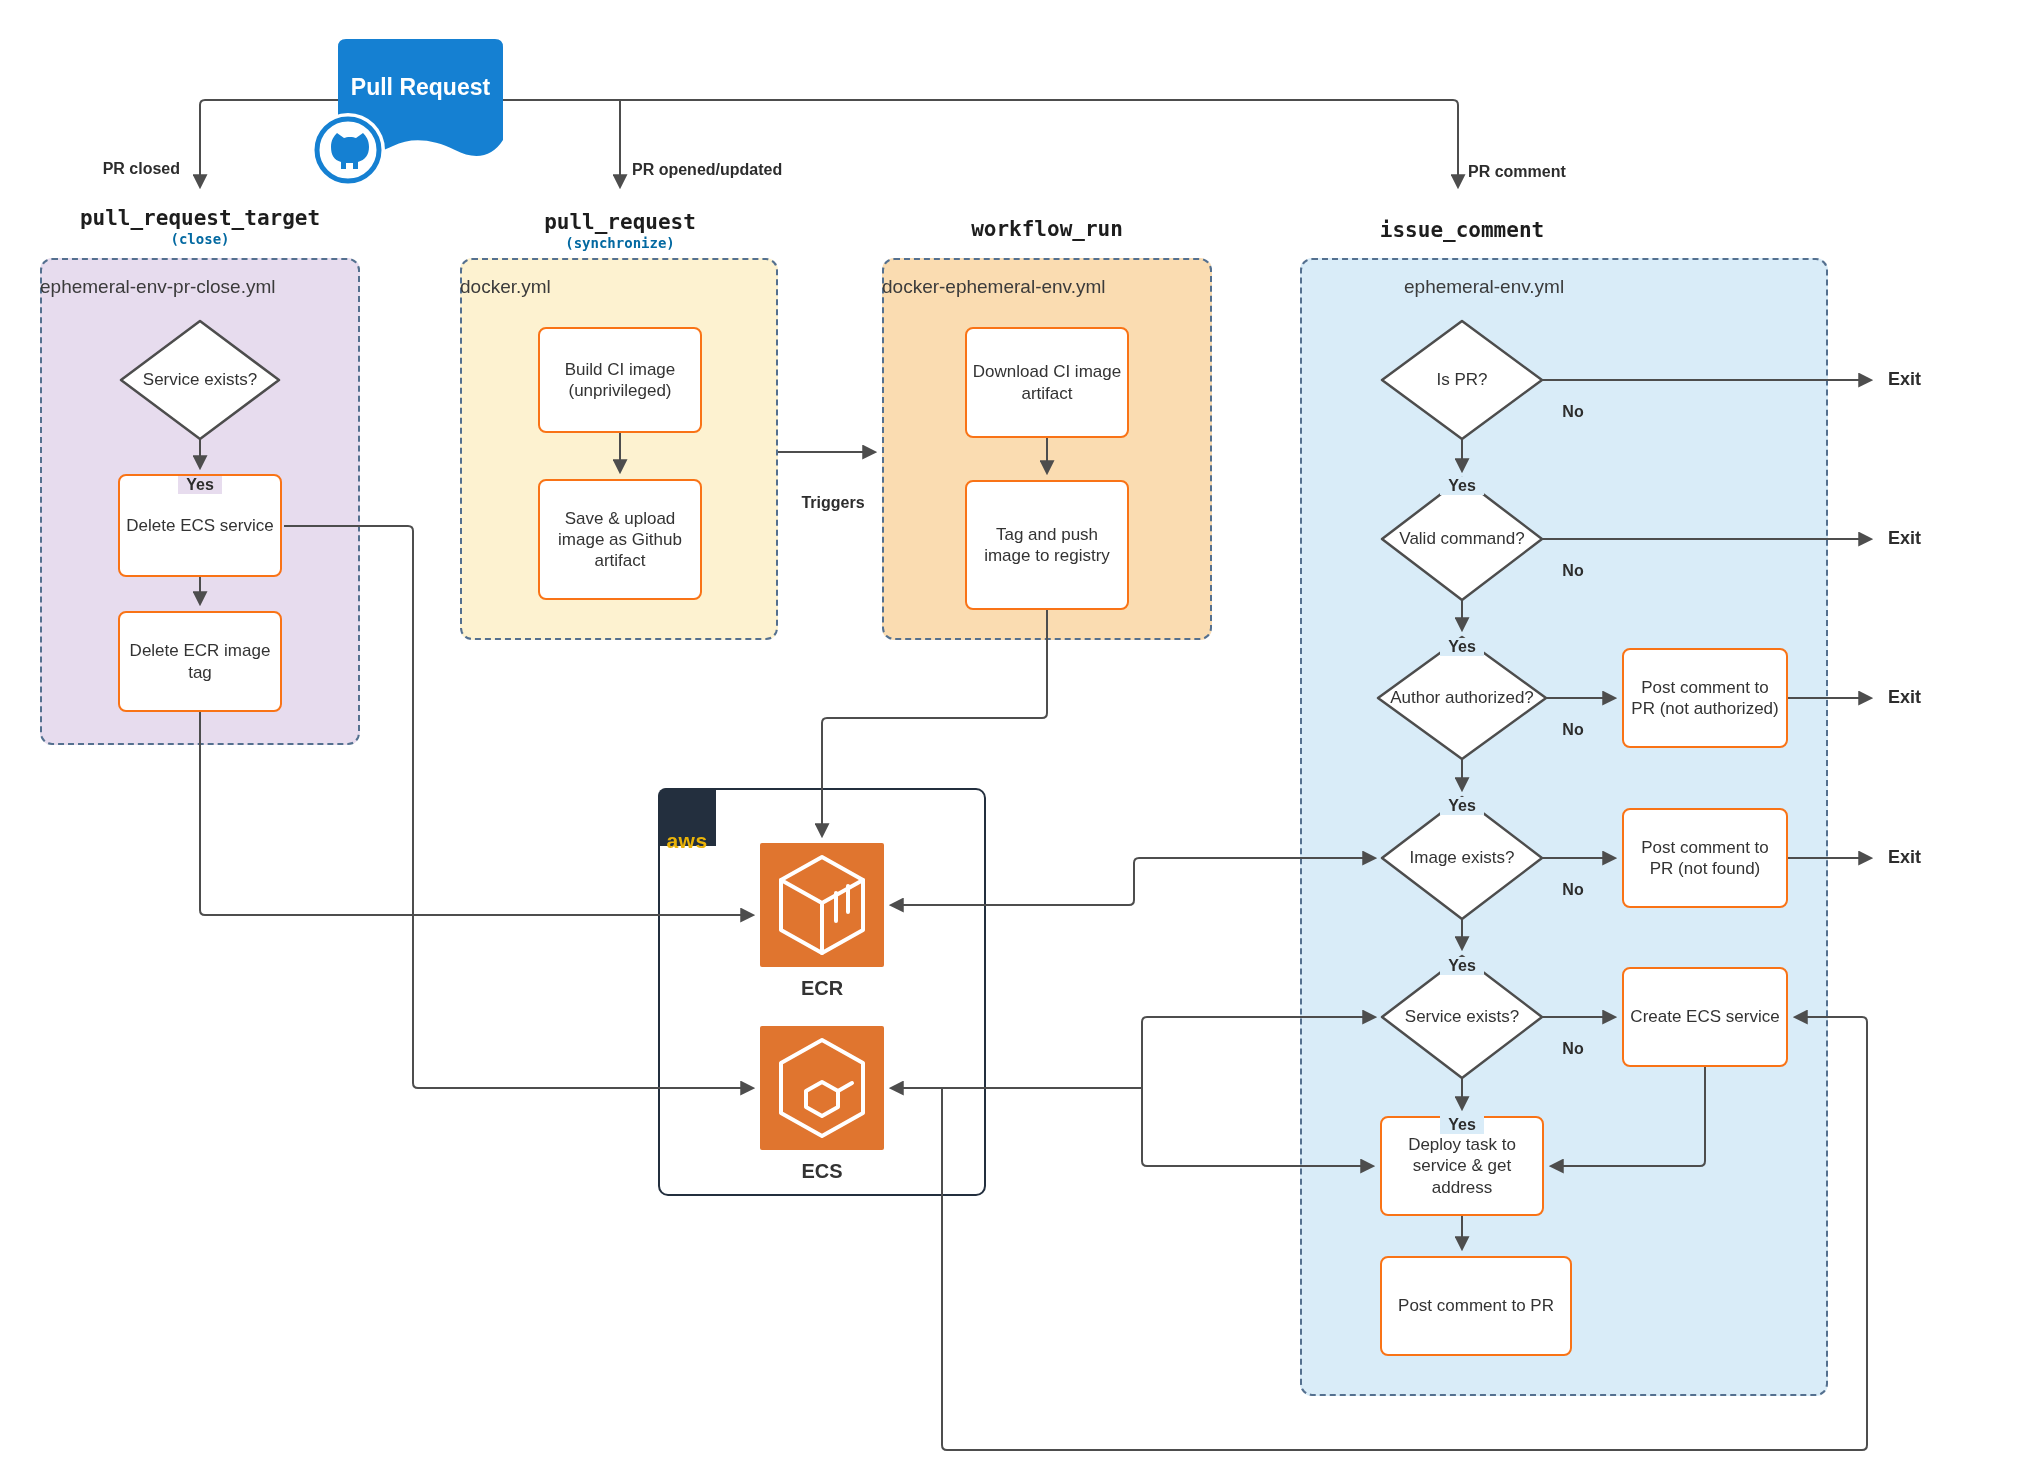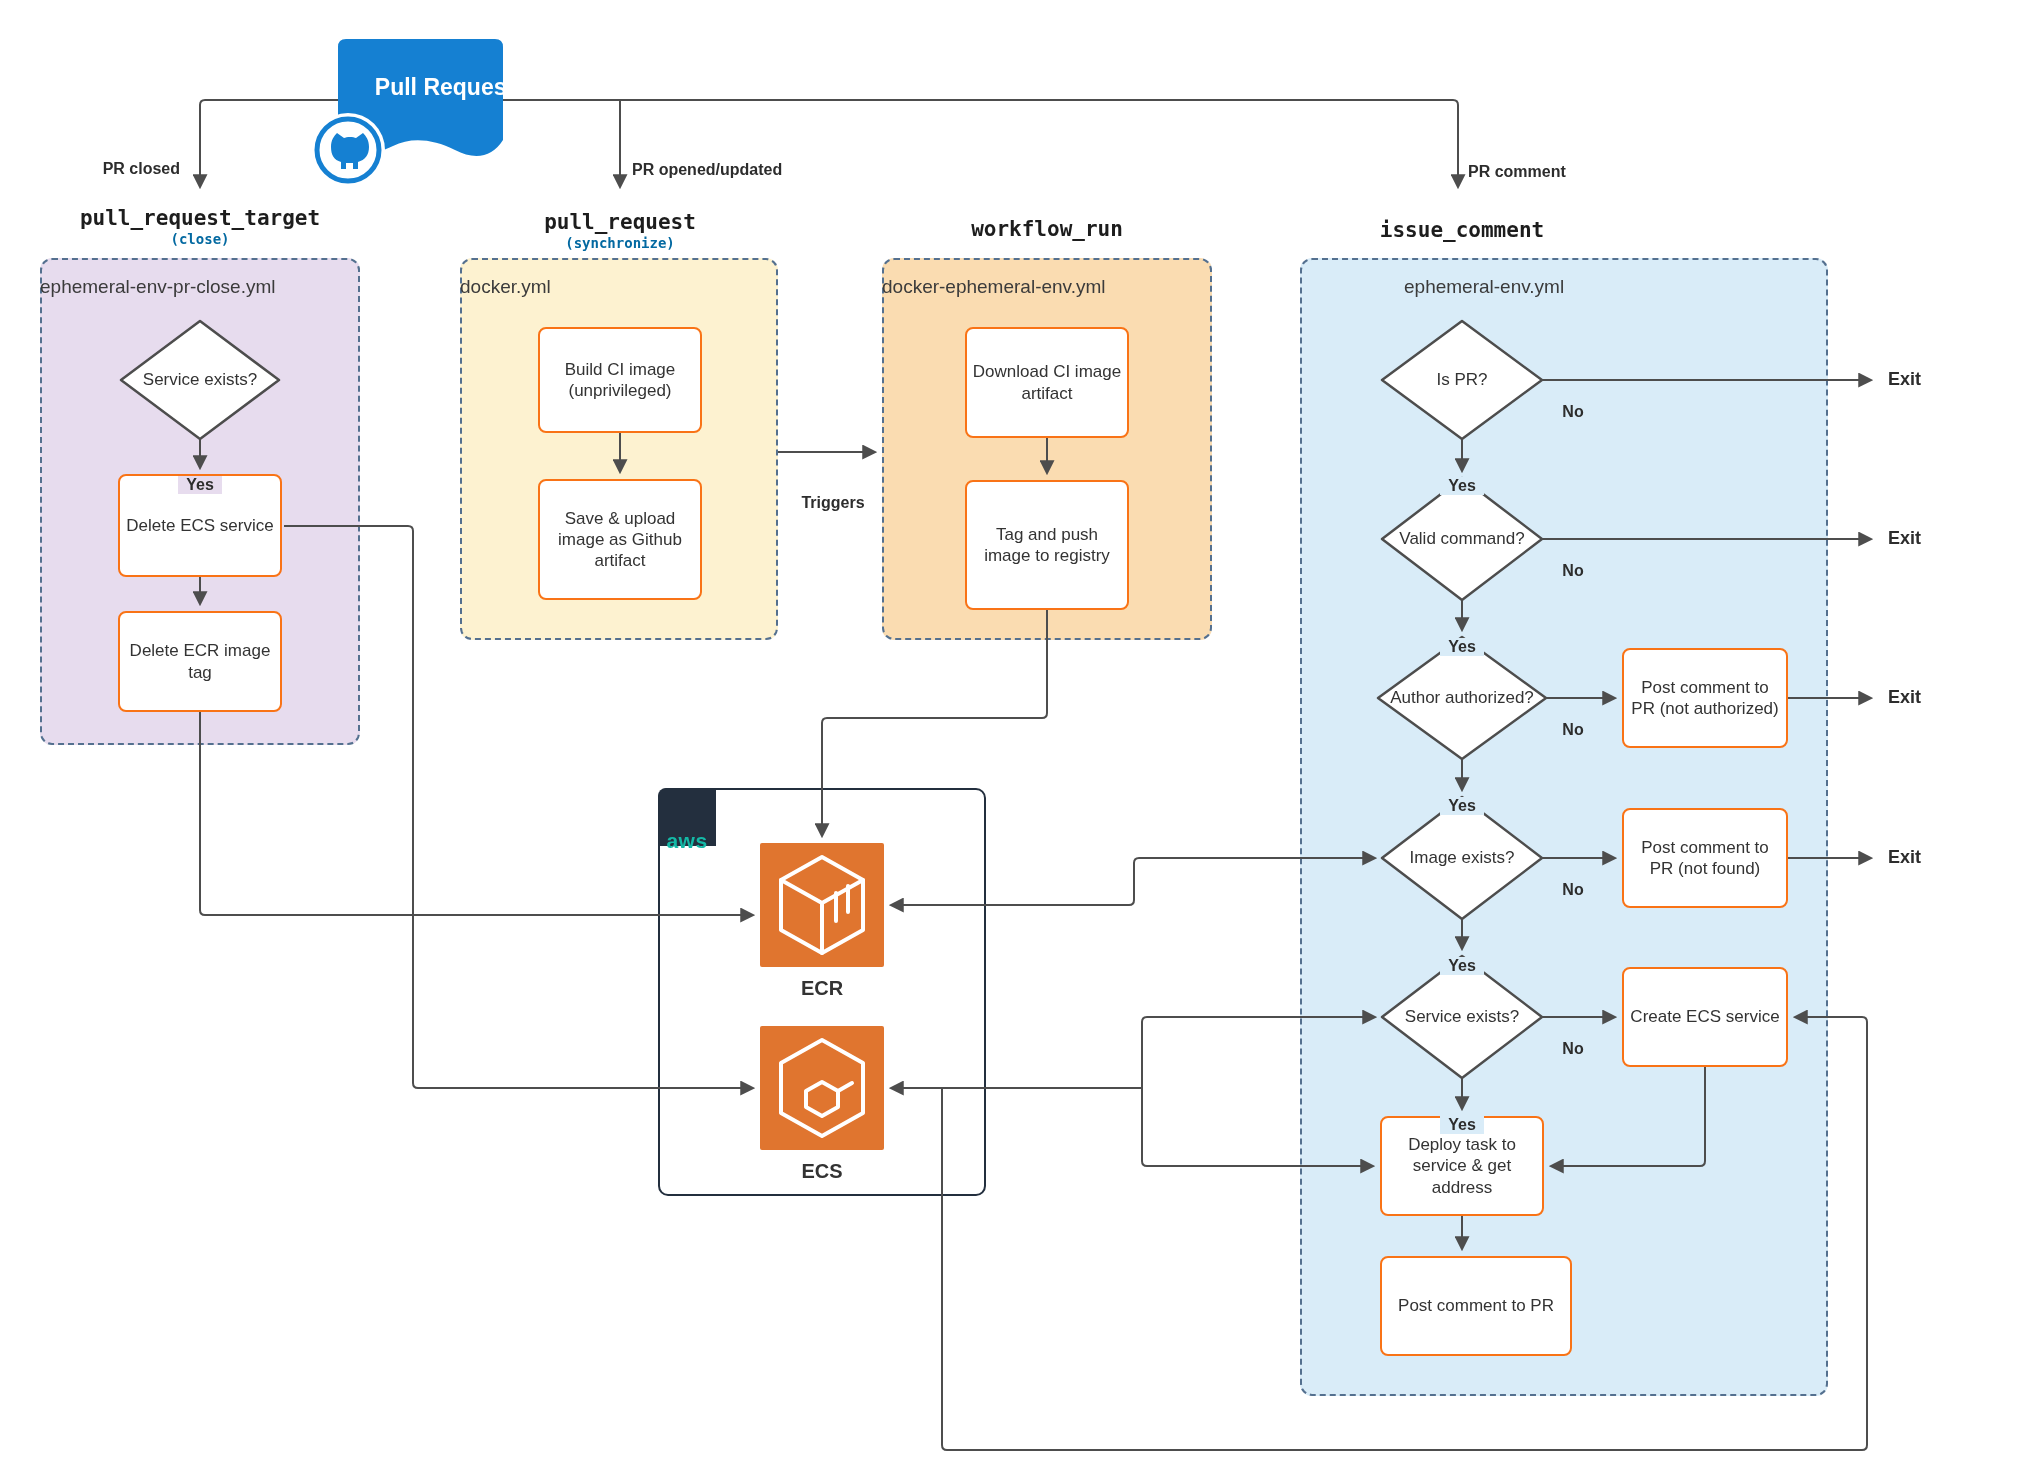--- a/index.html
+++ b/index.html
@@ -24,24 +24,24 @@
   .file-label{position:absolute;font-size:19px;color:#3b3b3b;z-index:3;}
   .title{position:absolute;font-family:"DejaVu Sans Mono","Liberation Mono",monospace;font-weight:bold;
          font-size:21px;color:#1d1d1d;text-align:center;width:400px;z-index:3;}
   .subtitle{position:absolute;font-family:"DejaVu Sans Mono","Liberation Mono",monospace;font-weight:bold;
          font-size:14px;color:#0369a1;text-align:center;width:400px;z-index:3;}
   .elabel{position:absolute;font-weight:bold;font-size:16px;color:#2d2d2d;z-index:4;margin-top:32px;}
   .yes{width:44px;text-align:center;}
   .no{width:44px;text-align:center;background:var(--c-blue);}
   .exit{position:absolute;font-weight:bold;font-size:18px;color:#2d2d2d;z-index:4;}
   .ribbon-text{position:absolute;left:338px;top:74px;width:165px;text-align:center;color:#fff;
-         font-weight:bold;font-size:23px;z-index:5;padding-left:24px;}
+         font-weight:bold;font-size:23px;z-index:5;}
   .aws-tab{position:absolute;left:658px;top:788px;width:58px;height:58px;background:var(--c-navy);
          border-radius:8px 0 0 0;z-index:3;display:flex;flex-direction:column;align-items:center;justify-content:center;}
-  .aws-word{color:#14b8a6;font-weight:bold;font-size:21px;line-height:20px;letter-spacing:0.5px;margin-top:47px;}
+  .aws-word{color:#eab308;font-weight:bold;font-size:21px;line-height:20px;letter-spacing:0.5px;margin-top:47px;}
   .svc-label{position:absolute;width:124px;text-align:center;font-weight:bold;font-size:20px;color:#333;z-index:3;}
 </style>
 </head>
 <body>
 
 <div class="stage">
 
   <div class="container" style="left:40px;top:258px;width:320px;height:487px;background:var(--c-purple);"></div>
   <div class="container" style="left:460px;top:258px;width:318px;height:382px;background:var(--c-yellow);"></div>
   <div class="container" style="left:882px;top:258px;width:330px;height:382px;background:var(--c-orange);"></div>

